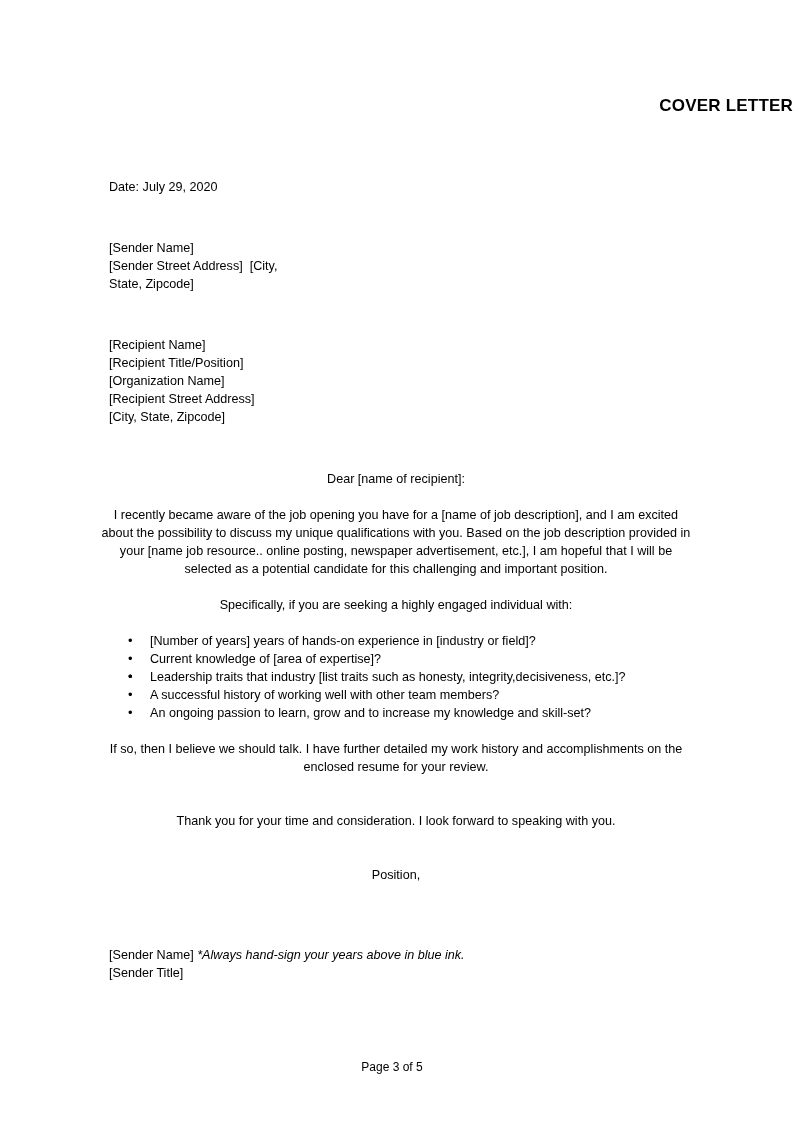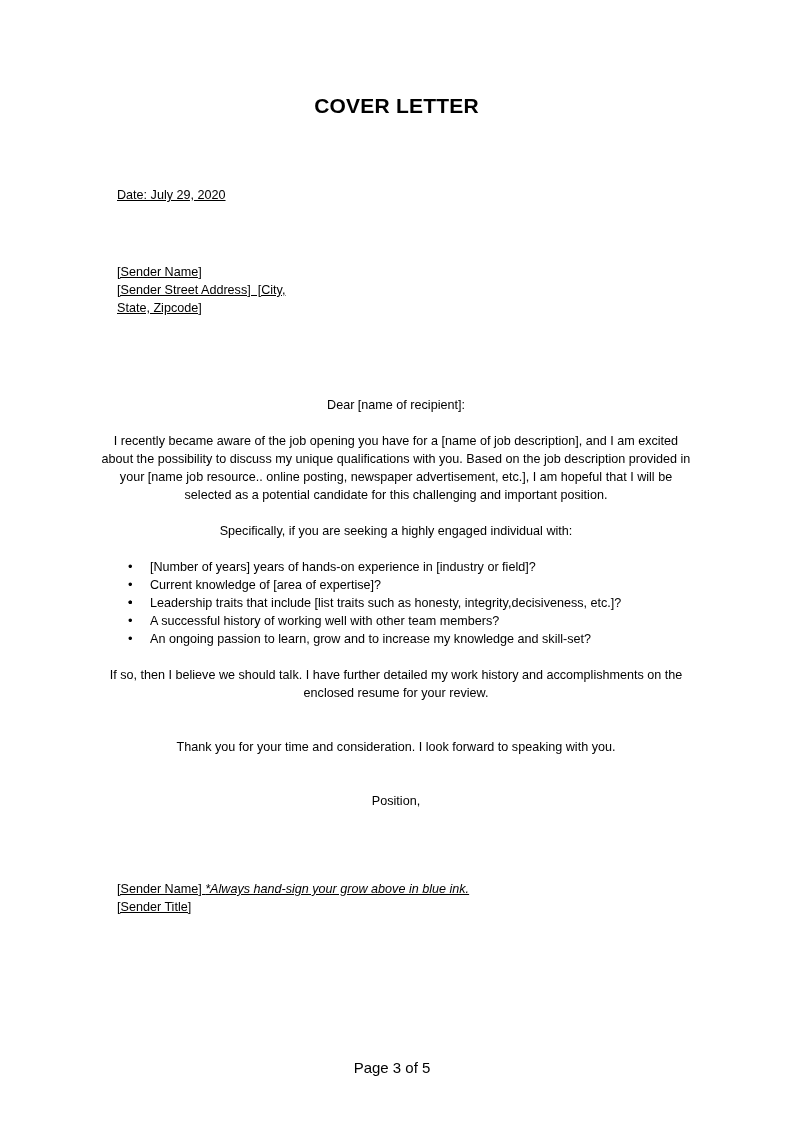--- a/index.html
+++ b/index.html
@@ -18,38 +18,37 @@
     height: 1122px;
     background: #ffffff;
     overflow: hidden;
     box-sizing: border-box;
   }
   .doc-title {
     position: absolute;
     top: 96px;
     left: 0;
     width: 793px;
-    text-align: center;
-    font-size: 21px;
+    text-align: right;
+    font-size: 17px;
     font-weight: bold;
     letter-spacing: 0.2px;
     line-height: 20px;
   }
   .body-area {
     position: absolute;
     left: 101px;
     top: 170px;
     width: 590px;
     font-size: 12.6px;
     line-height: 18px;
   }
   .block {
-    margin: 16px;
+    margin: 8px;
     padding: 0;
-    text-decoration: underline;
   }
   .line {
     margin: 0;
     padding: 0;
     white-space: pre-wrap;
   }
   .gap-sm { height: 18px; }
   .gap-md { height: 27px; }
   .gap-lg { height: 36px; }
   .gap-xl { height: 54px; }
@@ -78,21 +77,21 @@
   }
   .sig-note {
     font-style: italic;
   }
   .footer {
     position: absolute;
     left: 0;
     top: 1061px;
     width: 784px;
     text-align: center;
-    font-size: 15px;
+    font-size: 12px;
     line-height: 13px;
     color: #000000;
   }
 </style>
 </head>
 <body>
 
 <div class="page">
 
   <div class="doc-title">COVER LETTER</div>
@@ -106,20 +105,27 @@
     <div class="gap-md"></div>
 
     <div class="block">
       <div class="line">[Sender Name]</div>
       <div class="line">[Sender Street Address]  [City,</div>
       <div class="line">State, Zipcode]</div>
     </div>
 
     <div class="gap-md"></div>
 
+    <div class="block">
+      <div class="line">[Recipient Name]</div>
+      <div class="line">[Recipient Title/Position]</div>
+      <div class="line">[Organization Name]</div>
+      <div class="line">[Recipient Street Address]</div>
+      <div class="line">[City, State, Zipcode]</div>
+    </div>
 
     <div class="gap-lg"></div>
 
     <div class="para">Dear [name of recipient]:</div>
 
     <div class="gap-sm"></div>
 
     <div class="para">I recently became aware of the job opening you have for a [name of job description], and  I am excited about the possibility to discuss my unique qualifications with you.  Based on the job description provided in your [name job resource.. online posting, newspaper  advertisement, etc.], I am hopeful that I will be selected as a potential candidate for this  challenging and important position.</div>
 
     <div class="gap-sm"></div>
@@ -135,21 +141,21 @@
       </li>
       <li>
         <span class="bullet-marker">•</span>
         <span>Current knowledge of [area of expertise]?</span>
       </li>
       <li>
         <span class="bullet-marker">•</span>
       </li>
       <li>
         <span class="bullet-marker">•</span>
-        <span>Leadership traits that include [list traits such as honesty, integrity,decisiveness, etc.]?</span>
+        <span>Leadership traits that industry [list traits such as honesty, integrity,decisiveness, etc.]?</span>
       </li>
       <li>
         <span class="bullet-marker">•</span>
         <span>A successful history of working well with other team members?</span>
       </li>
       <li>
         <span class="bullet-marker">•</span>
         <span>An ongoing passion to learn, grow and to increase my knowledge and skill-set?</span>
       </li>
     </ul>
@@ -165,21 +171,21 @@
 
     <div class="para">Thank you for your time and consideration.  I look forward to speaking with you.</div>
 
     <div class="gap-lg"></div>
 
     <div class="para">Position,</div>
 
     <div class="gap-xl"></div>
 
     <div class="block">
-      <div class="line"><span>[Sender Name] </span><span class="sig-note">*Always hand-sign your grow above in blue ink.</span></div>
+      <div class="line"><span>[Sender Name] </span><span class="sig-note">*Always hand-sign your years above in blue ink.</span></div>
       <div class="line">[Sender Title]</div>
     </div>
 
   </div>
 
   <div class="footer">Page 3 of 5</div>
 
 </div>
 
 </body></html>

